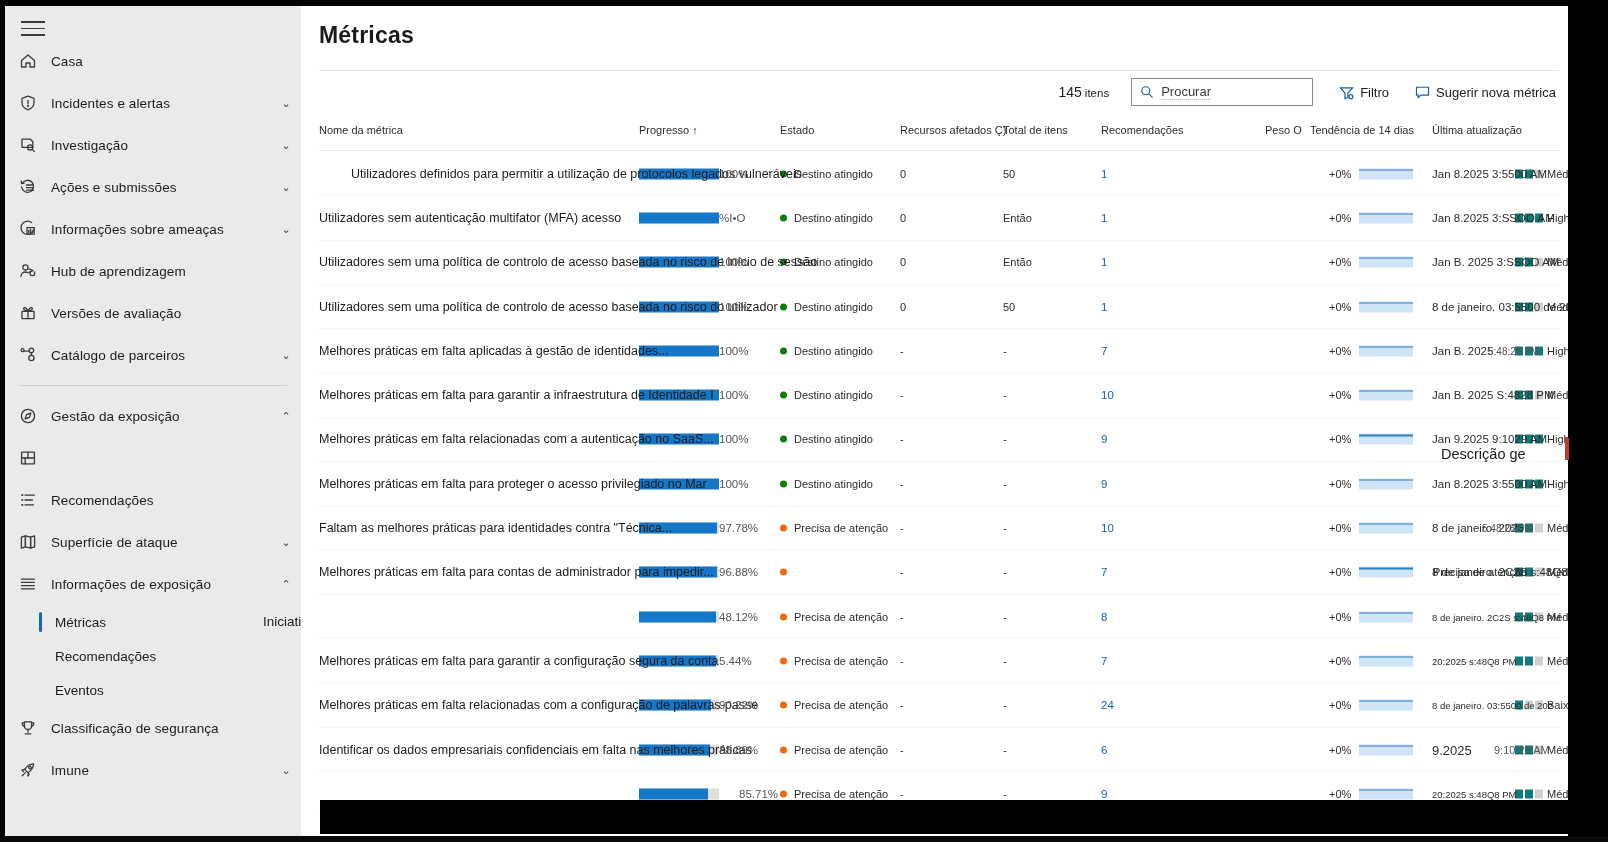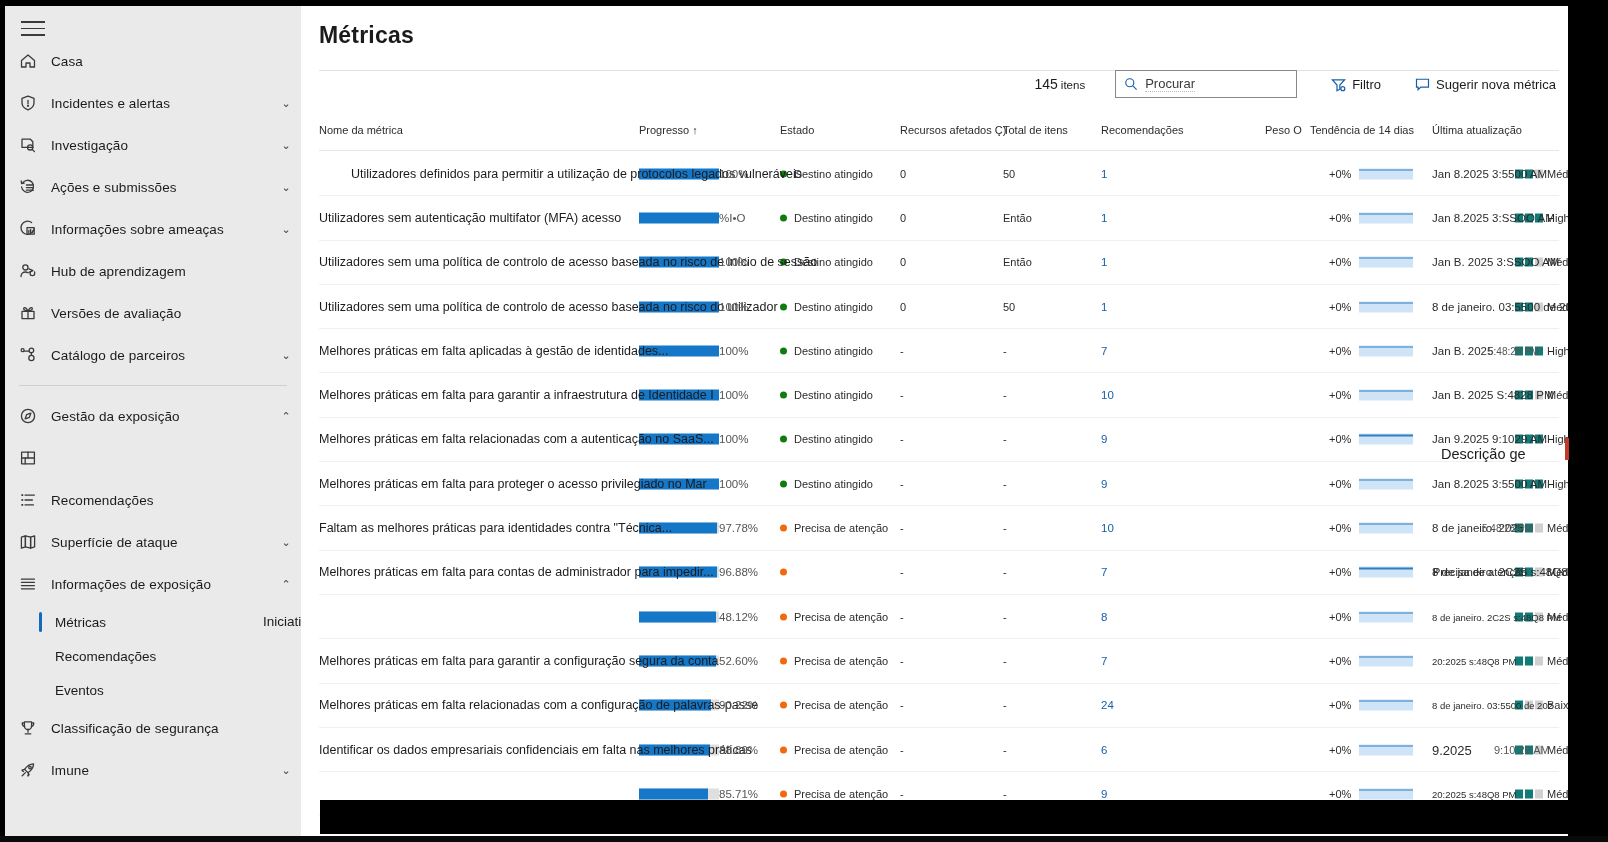--- a/index.html
+++ b/index.html
@@ -53,21 +53,21 @@
   }
 
   svg.ic { width:18px; height:18px; stroke:#3a3a3a; stroke-width:1.3; fill:none; stroke-linecap:round; stroke-linejoin:round;}
 
   
   .main { position:absolute; left:301px; top:6px; width:1267px; height:830px; background:#fff; overflow:hidden;}
   .page-title { position:absolute; left:18px; top:16px; font-size:23px; color:#1b1b1b; letter-spacing:.2px;}
   .hr-under-title { position:absolute; left:18px; top:64px; width:1240px; height:1px; background:#e3e3e3;}
 
   
-  .toolbar { position:absolute; right:12px; top:64px; display:flex; align-items:center; gap:16px; }
+  .toolbar { position:absolute; right:12px; top:72px; display:flex; align-items:center; gap:8px; }
   .count-wrap { font-size:13px; color:#1b1b1b; margin-right:14px; white-space:nowrap;}
   .count-wrap .num { font-size:14px;}
   .count-wrap .unit { font-size:11.5px; margin-left:3px;}
   .searchbox {
     width:182px; height:28px; border:1px solid #8a8886; background:#fff;
     display:flex; align-items:center; padding:0 8px; gap:7px; cursor:text;
   }
   .searchbox .ph { font-size:13px; color:#3a3a3a; border-bottom:1px dotted #bbb;}
   .tb-btn { display:flex; align-items:center; gap:6px; font-size:13px; color:#1b1b1b; margin-left:18px; cursor:pointer; white-space:nowrap;}
   .tb-btn svg { width:15px; height:15px; stroke:#1560a8; fill:none; stroke-width:1.3;}
@@ -618,21 +618,21 @@
           <div class="trend-track" style="left: 1040px;">
             <div class="trend-line"></div>
           </div>
           <div class="cell " style="left: 1113px; font-size: 9.5px;">8 de janeiro. 2C2S s:48Q8 PM</div>
         </div>
         <div class="row">
           <div class="bar-track" style="left: 320px;">
             <div class="bar-fill" style="width: 76.92px;"></div>
           </div>
           <div class="cell c-name" style="left: 0px; z-index: 3;">Melhores práticas em falta para garantir a configuração segura da conta</div>
-          <div class="cell c-pct" style="left: 400px; z-index: 4;">52.60%</div>
+          <div class="cell c-pct" style="left: 400px; z-index: 4;">5.44%</div>
           <div class="dot orange" style="left: 461px;"></div>
           <div class="cell " style="left: 475px; z-index: 4;">Precisa de atenção</div>
           <div class="cell " style="left: 581px;">-</div>
           <div class="cell " style="left: 684px;">-</div>
           <div class="cell link" style="left: 782px;">7</div>
           <div class="weight" style="left: 1196px;">
             <i class="on"></i>
             <i class="on"></i>
             <i></i>
           </div>
@@ -687,21 +687,21 @@
           <div class="trend-track" style="left: 1040px;">
             <div class="trend-line"></div>
           </div>
           <div class="cell " style="left: 1113px; font-size: 13px;">9.2025</div>
           <div class="cell " style="left: 1175px; z-index: 5; font-size: 11px; color: rgb(85, 85, 85);">9:10:29 AM</div>
         </div>
         <div class="row">
           <div class="bar-track" style="left: 320px;">
             <div class="bar-fill" style="width: 68.568px;"></div>
           </div>
-          <div class="cell c-pct" style="left: 400px; z-index: 4;">85.71%</div>
+          <div class="cell c-pct" style="left: 420px; z-index: 4;">85.71%</div>
           <div class="dot orange" style="left: 461px;"></div>
           <div class="cell " style="left: 475px; z-index: 4;">Precisa de atenção</div>
           <div class="cell " style="left: 581px;">-</div>
           <div class="cell " style="left: 684px;">-</div>
           <div class="cell link" style="left: 782px;">9</div>
           <div class="weight" style="left: 1196px;">
             <i class="on"></i>
             <i class="on"></i>
             <i></i>
           </div>

